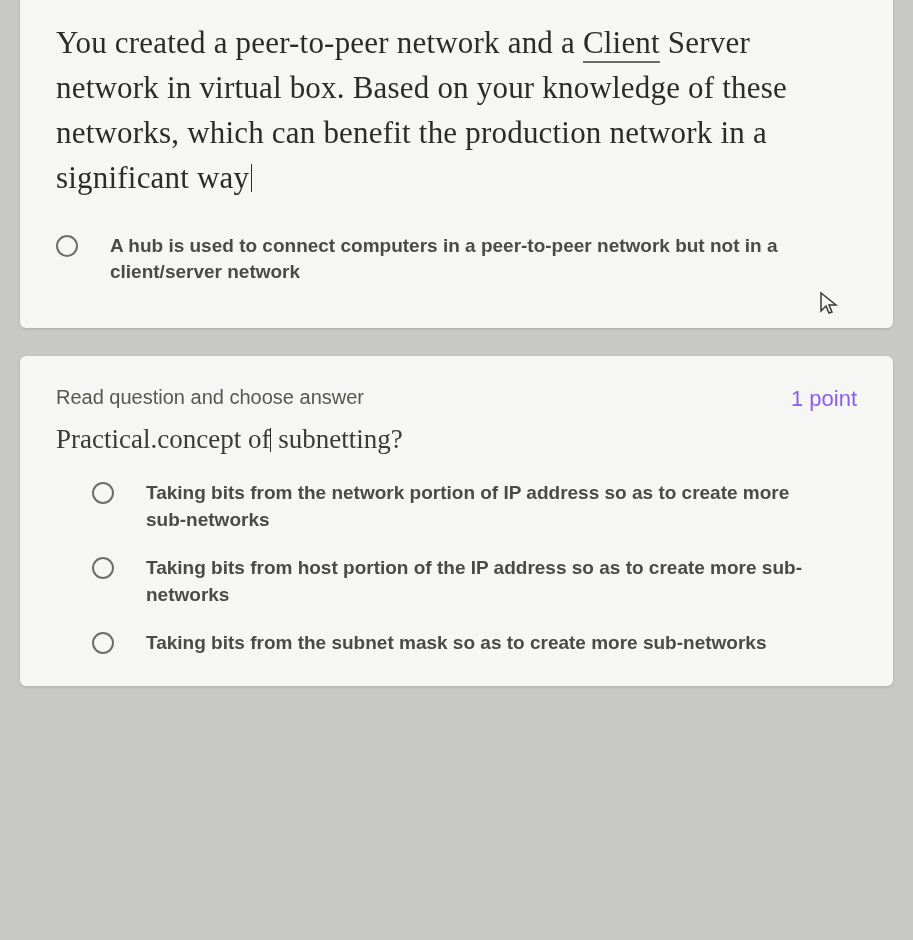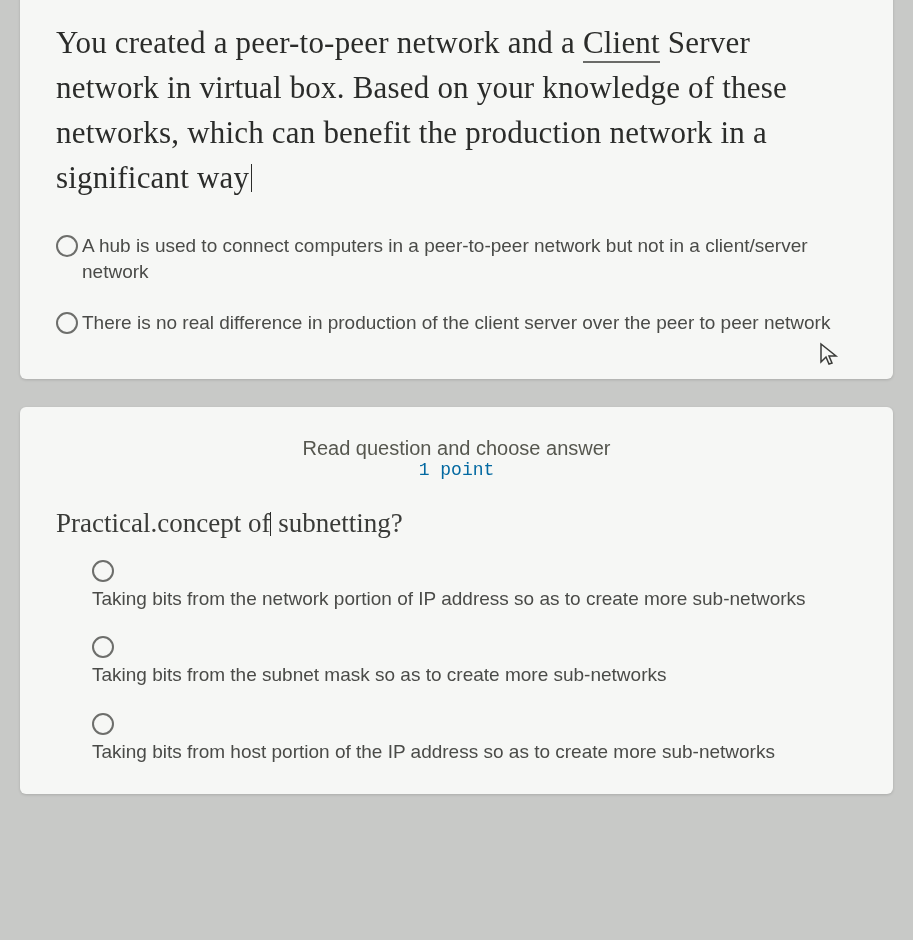--- a/index.html
+++ b/index.html
@@ -52,67 +52,65 @@
     background: #2b2c2a;
     vertical-align: -4px;
     margin-left: 2px;
   }
   .options {
     padding: 0 36px 0 36px;
   }
   .option {
     display: flex;
     align-items: flex-start;
-    gap: 4px;
+    gap: 32px;
     padding: 12px 0;
+    font-weight: bold;
   }
   .radio {
     width: 22px;
     height: 22px;
     min-width: 22px;
     border: 2px solid #6d6e6b;
     border-radius: 50%;
     background: transparent;
     margin-top: 2px;
   }
   .option-text {
     font-size: 19px;
     color: #4a4b48;
     line-height: 1.4;
   }
   .card-header {
     display: flex;
     justify-content: space-between;
-    align-items: center;
-    margin-bottom: 28px;
-    flex-direction: column;
+    margin-bottom: 12px;
   }
   .instruction {
     font-size: 20px;
     color: #56574f;
   }
   .points {
-    font-size: 18px;
-    color: #0369a1;
-    font-family: Liberation Mono, monospace;
+    font-size: 22px;
+    color: #8b5cf6;
   }
   .question-text-2 {
     font-family: Georgia, 'Times New Roman', serif;
     font-size: 27px;
     color: #3a3b38;
-    margin-bottom: 8px;
+    margin-bottom: 14px;
   }
   .cursor-inline {
     display: inline-block;
     width:1px;
     height:24px;
     background:#2b2c2a;
     vertical-align:-4px;
   }
-  .options2 .option { padding: 11px 0; flex-direction: column; }
+  .options2 .option { padding: 11px 0; }
   .options2 .option-text { font-size: 19px; }
   .cursor-pointer {
     position: absolute;
     right: 52px;
     bottom: 4px;
     font-size: 26px;
     color: #3a3b38;
     pointer-events: none;
   }
 </style>
@@ -123,24 +121,20 @@
   <div class="truncated-header">Read question and choose answer</div>
 
   <div class="question-text">
     <span>You created a peer-to-peer network and a </span><span class="underlined">Client</span><span class="cursor-mark"> Server network in virtual box. Based on your knowledge of these networks, which can benefit the production network in a significant way</span>
   </div>
 
   <div class="options">
     <div class="option">
       <div class="radio"></div>
       <div class="option-text">A hub is used to connect computers in a peer-to-peer network but not in a client/server network</div>
-    </div>
-    <div class="option">
-      <div class="radio"></div>
-      <div class="option-text">There is no real difference in production of the client server over the peer to peer network</div>
     </div>
   </div>
 
   <div class="cursor-pointer">
     <svg width="22" height="26" viewBox="0 0 22 26">
       <path d="M2 2 L2 20 L7 15 L10 22 L13 21 L10 14 L17 14 Z" fill="none" stroke="#3a3b38" stroke-width="1.5"></path>
     </svg>
   </div>
 </div>
 
@@ -154,20 +148,20 @@
     <span>Practical.concept of</span><span class="cursor-inline"></span><span> subnetting?</span>
   </div>
 
   <div class="options options2">
     <div class="option">
       <div class="radio"></div>
       <div class="option-text">Taking bits from the network portion of IP address so as to create more sub-networks</div>
     </div>
     <div class="option">
       <div class="radio"></div>
-      <div class="option-text">Taking bits from the subnet mask so as to create more sub-networks</div>
+      <div class="option-text">Taking bits from host portion of the IP address so as to create more sub-networks</div>
     </div>
     <div class="option">
       <div class="radio"></div>
-      <div class="option-text">Taking bits from host portion of the IP address so as to create more sub-networks</div>
+      <div class="option-text">Taking bits from the subnet mask so as to create more sub-networks</div>
     </div>
   </div>
 </div>
 
 </body></html>

